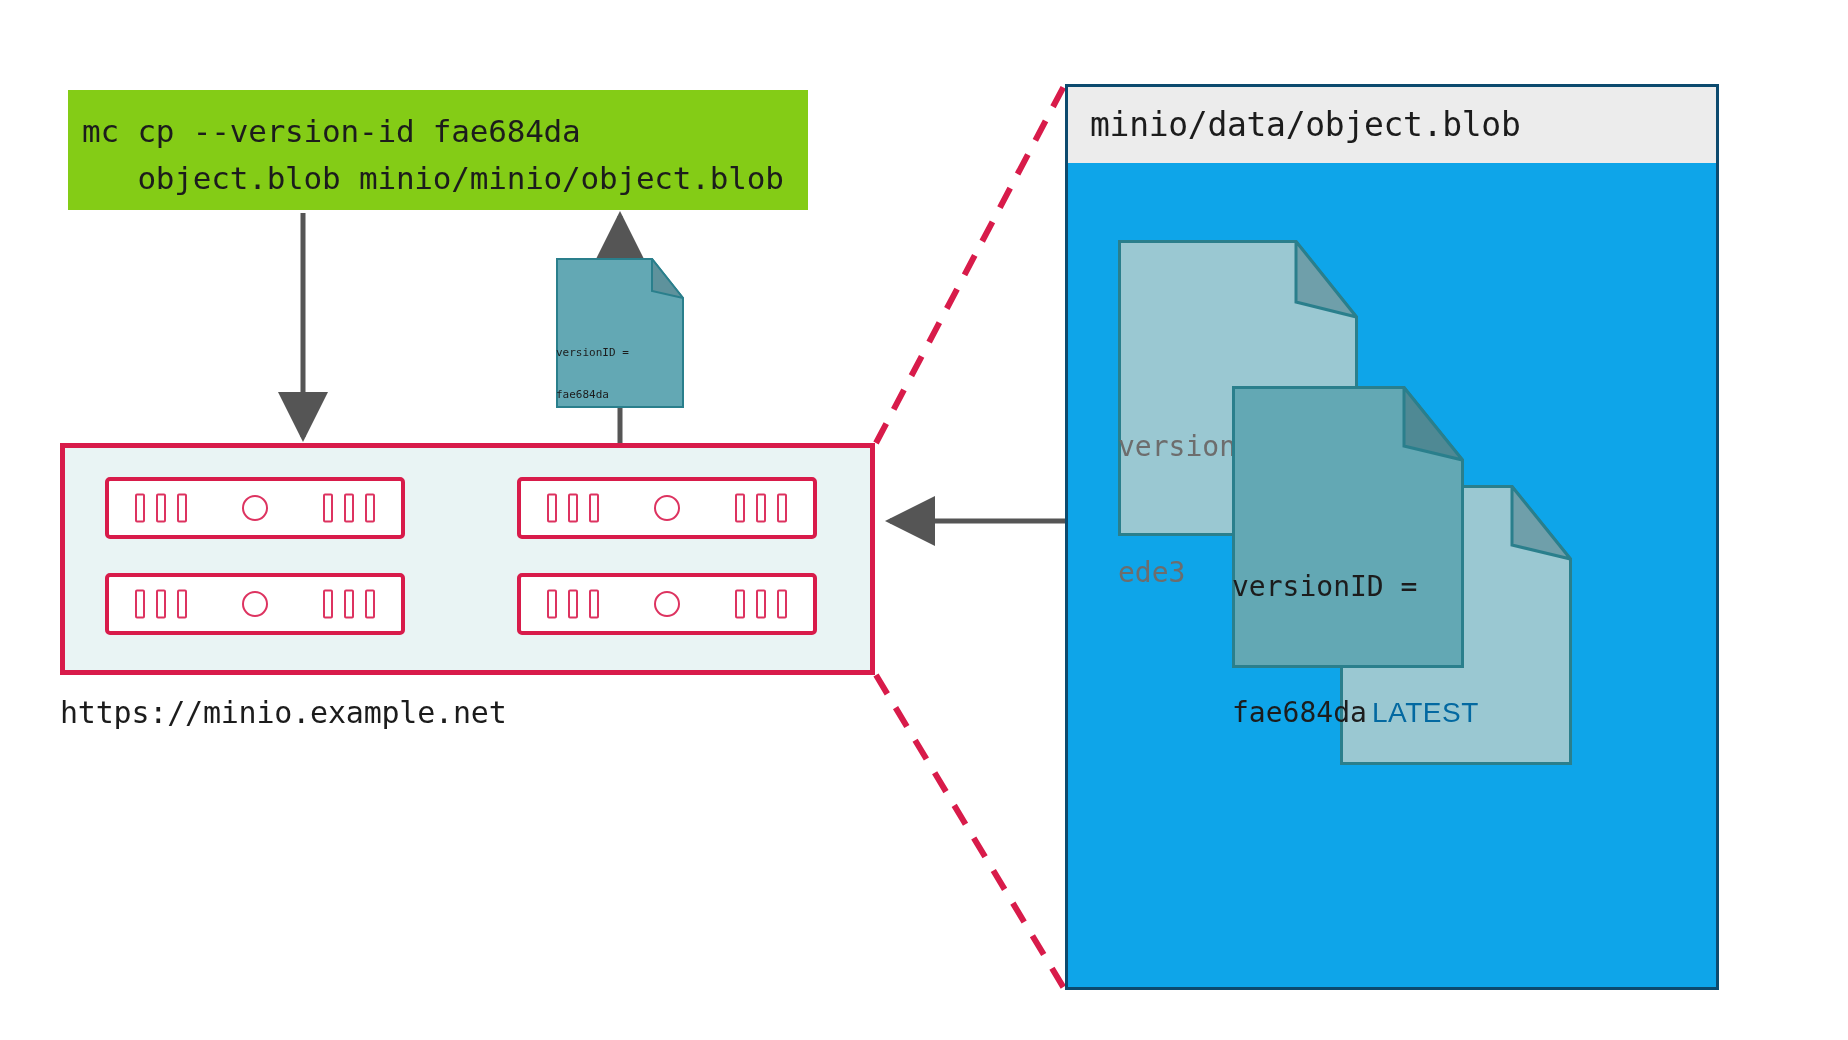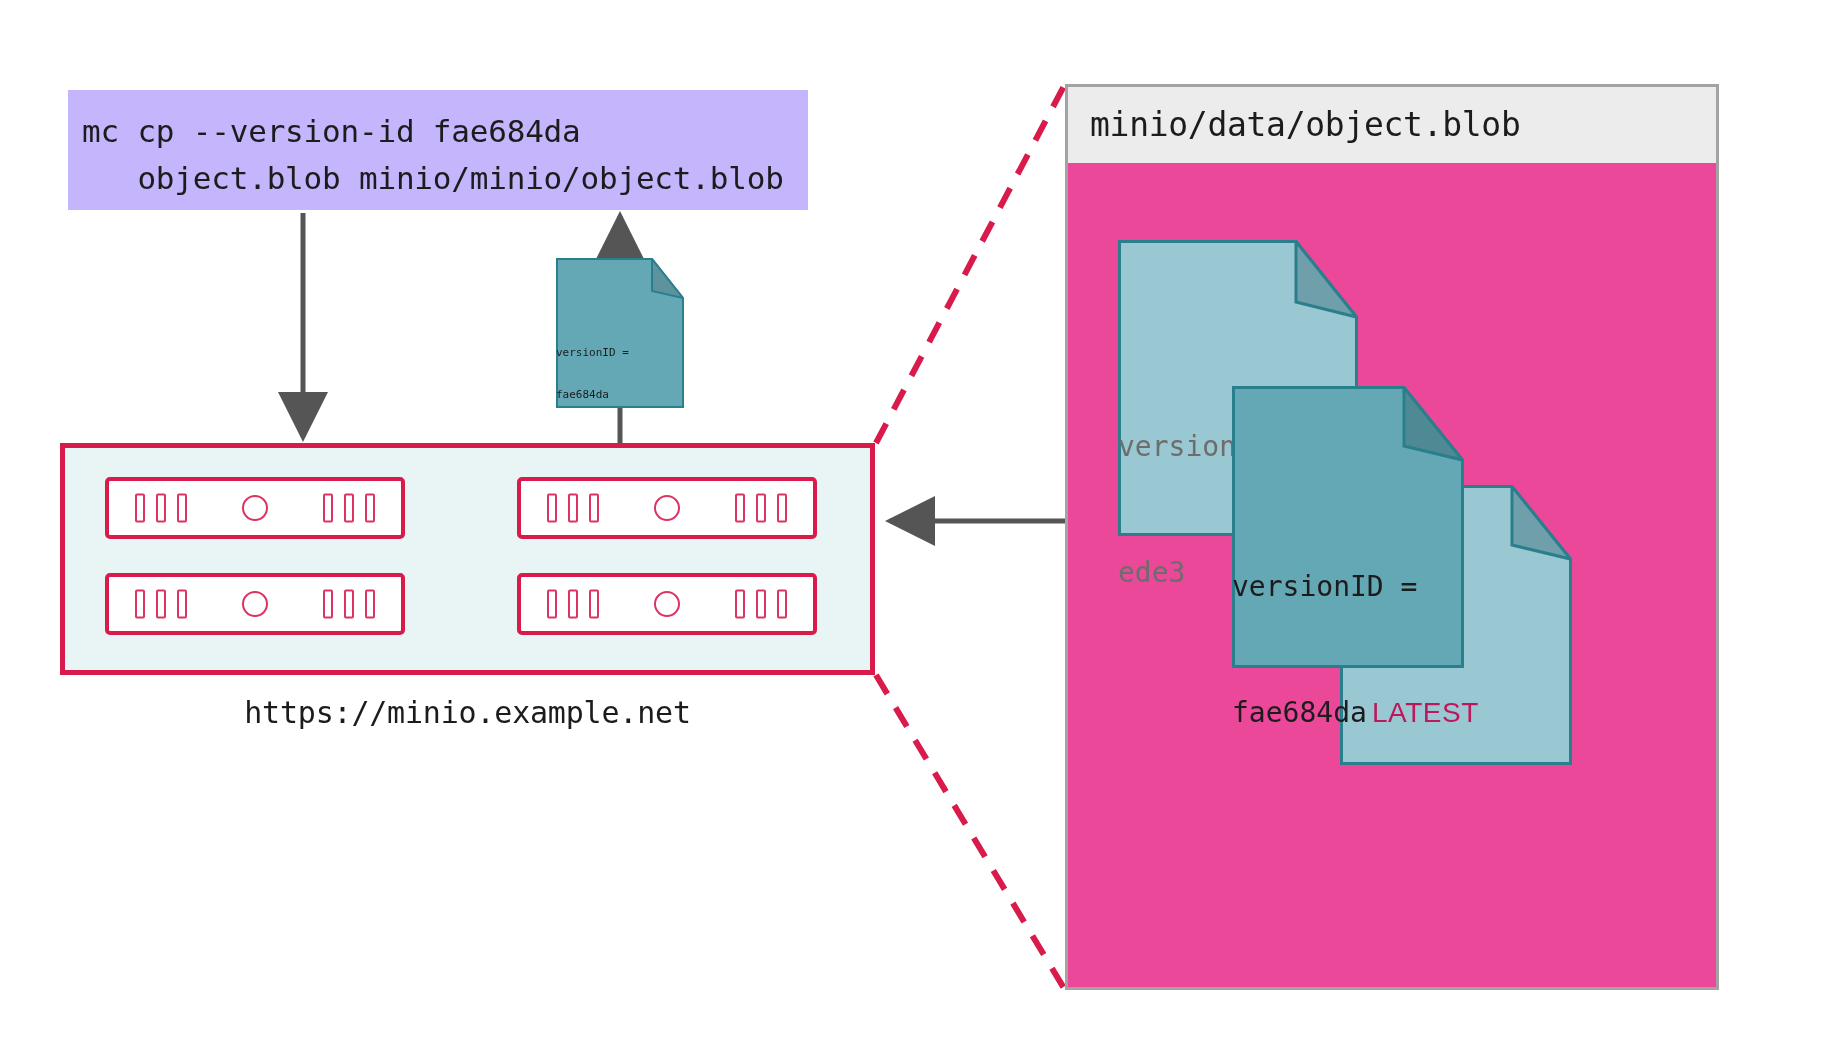--- a/index.html
+++ b/index.html
@@ -21,21 +21,21 @@
     height: 1040px;
   }
 
   
   .cmd-box {
     position: absolute;
     left: 68px;
     top: 90px;
     width: 740px;
     height: 120px;
-    background: #c4b5fd;
+    background: #84cc16;
     box-sizing: border-box;
     padding: 18px 0 0 14px;
   }
   .cmd-line {
     font-family: "DejaVu Sans Mono", monospace;
     font-size: 31px;
     line-height: 47px;
     color: #1c1c1c;
     white-space: pre;
     letter-spacing: -0.2px;
@@ -88,36 +88,36 @@
     border: 2.5px solid #dd3360;
     border-radius: 50%;
     box-sizing: border-box;
   }
 
   .cluster-caption {
     position: absolute;
     left: 60px;
     top: 695px;
     width: 815px;
-    text-align: center;
+    text-align: left;
     font-family: "DejaVu Sans Mono", monospace;
     font-size: 30px;
     color: #1c1c1c;
     letter-spacing: -0.2px;
   }
 
   
   .panel {
     position: absolute;
     left: 1065px;
     top: 84px;
     width: 654px;
     height: 906px;
-    border: 3px solid #a3a3a3;
-    background: #ec4899;
+    border: 3px solid #0c4a6e;
+    background: #0ea5e9;
     box-sizing: border-box;
   }
   .panel-header {
     position: absolute;
     left: 0; top: 0;
     right: 0;
     height: 76px;
     background: #ececec;
   }
   .panel-header-text {
@@ -161,21 +161,21 @@
   }
   .doc-mid .doc-label {
     font-size: 28px;
     line-height: 42px;
     color: #1c1c1c;
   }
   .latest-label {
     position: absolute;
     font-family: "Liberation Sans", sans-serif;
     font-size: 28px;
-    color: #be185d;
+    color: #0369a1;
     letter-spacing: 0.5px;
   }
 </style>
 </head>
 <body>
 
 <div id="canvas">
 
   <svg width="1848" height="1040" style="position:absolute;left:0;top:0;">
     <defs>

